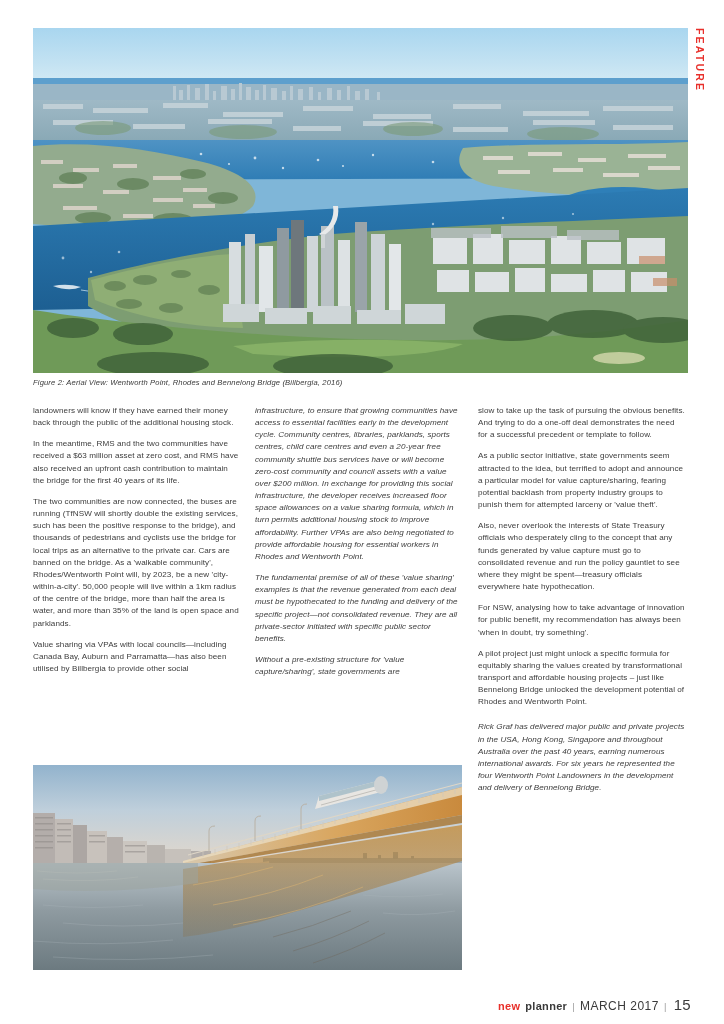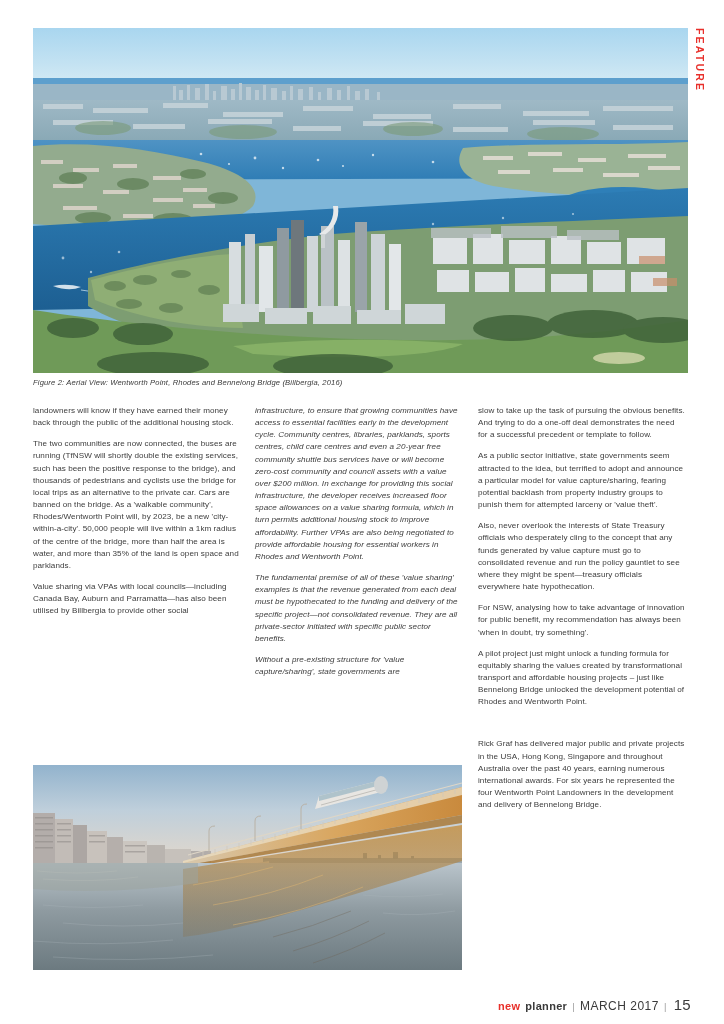--- a/index.html
+++ b/index.html
@@ -85,21 +85,22 @@
     letter-spacing: 0.06px;
   }
   .col-1 { left: 33px; }
   .col-2 { left: 255px; font-style: italic; }
   .col-3 { left: 478px; }
 
   .col p {
     margin: 0 0 9px 0;
   }
   .col p.bio {
-    margin-top: 30px;
+    font-style: italic;
+    margin-top: 13px;
   }
   .endmark {
     display: inline-block;
     width: 5px;
     height: 5px;
     background: #3c3c3c;
     margin-left: 2px;
     vertical-align: -1px;
   }
 
@@ -370,36 +371,37 @@
           <ellipse cx="120" cy="336" rx="56" ry="12"></ellipse>
       </g>
       <ellipse cx="586" cy="330" rx="26" ry="6" fill="#cfd5a8" opacity="0.85"></ellipse>
     </svg>
   </div>
 
   <div class="fig-caption cap-top">Figure 2: Aerial View: Wentworth Point, Rhodes and Bennelong Bridge (Billbergia, 2016)</div>
 
   <div class="col col-1">
     <p>landowners will know if they have earned their money back through the public of the additional housing stock.</p>
+    <p>In the meantime, RMS and the two communities have received a $63 million asset at zero cost, and RMS have also received an upfront cash contribution to maintain the bridge for the first 40 years of its life.</p>
     <p>The two communities are now connected, the buses are running (TfNSW will shortly double the existing services, such has been the positive response to the bridge), and thousands of pedestrians and cyclists use the bridge for local trips as an alternative to the private car. Cars are banned on the bridge. As a 'walkable community', Rhodes/Wentworth Point will, by 2023, be a new 'city-within-a-city'. 50,000 people will live within a 1km radius of the centre of the bridge, more than half the area is water, and more than 35% of the land is open space and parklands.</p>
     <p>Value sharing via VPAs with local councils—including Canada Bay, Auburn and Parramatta—has also been utilised by Billbergia to provide other social</p>
   </div>
 
   <div class="col col-2">
     <p>infrastructure, to ensure that growing communities have access to essential facilities early in the development cycle. Community centres, libraries, parklands, sports centres, child care centres and even a 20-year free community shuttle bus services have or will become zero-cost community and council assets with a value over $200 million. In exchange for providing this social infrastructure, the developer receives increased floor space allowances on a value sharing formula, which in turn permits additional housing stock to improve affordability. Further VPAs are also being negotiated to provide affordable housing for essential workers in Rhodes and Wentworth Point.</p>
     <p>The fundamental premise of all of these 'value sharing' examples is that the revenue generated from each deal must be hypothecated to the funding and delivery of the specific project—not consolidated revenue. They are all private-sector initiated with specific public sector benefits.</p>
     <p>Without a pre-existing structure for 'value capture/sharing', state governments are</p>
   </div>
 
   <div class="col col-3">
     <p>slow to take up the task of pursuing the obvious benefits. And trying to do a one-off deal demonstrates the need for a successful precedent or template to follow.</p>
     <p>As a public sector initiative, state governments seem attracted to the idea, but terrified to adopt and announce a particular model for value capture/sharing, fearing potential backlash from property industry groups to punish them for attempted larceny or 'value theft'.</p>
     <p>Also, never overlook the interests of State Treasury officials who desperately cling to the concept that any funds generated by value capture must go to consolidated revenue and run the policy gauntlet to see where they might be spent—treasury officials everywhere hate hypothecation.</p>
     <p>For NSW, analysing how to take advantage of innovation for public benefit, my recommendation has always been 'when in doubt, try something'.</p>
-    <p>A pilot project just might unlock a funding formula for equitably sharing the values created by transformational transport and affordable housing projects – just like Bennelong Bridge unlocked the development potential of Rhodes and Wentworth Point.</p>
+    <p>A pilot project just might unlock a specific formula for equitably sharing the values created by transformational transport and affordable housing projects – just like Bennelong Bridge unlocked the development potential of Rhodes and Wentworth Point.</p>
     <p class="bio">Rick Graf has delivered major public and private projects in the USA, Hong Kong, Singapore and throughout Australia over the past 40 years, earning numerous international awards. For six years he represented the four Wentworth Point Landowners in the development and delivery of Bennelong Bridge.</p>
   </div>
 
   <div class="fig-bottom">
     <svg viewBox="0 0 429 205" preserveAspectRatio="none">
       <defs>
         <linearGradient id="dusksky" x1="0" y1="0" x2="0" y2="1">
           <stop offset="0%" stop-color="#92b3cd"></stop>
           <stop offset="45%" stop-color="#bfcfdb"></stop>
           <stop offset="100%" stop-color="#e3d8cb"></stop>

